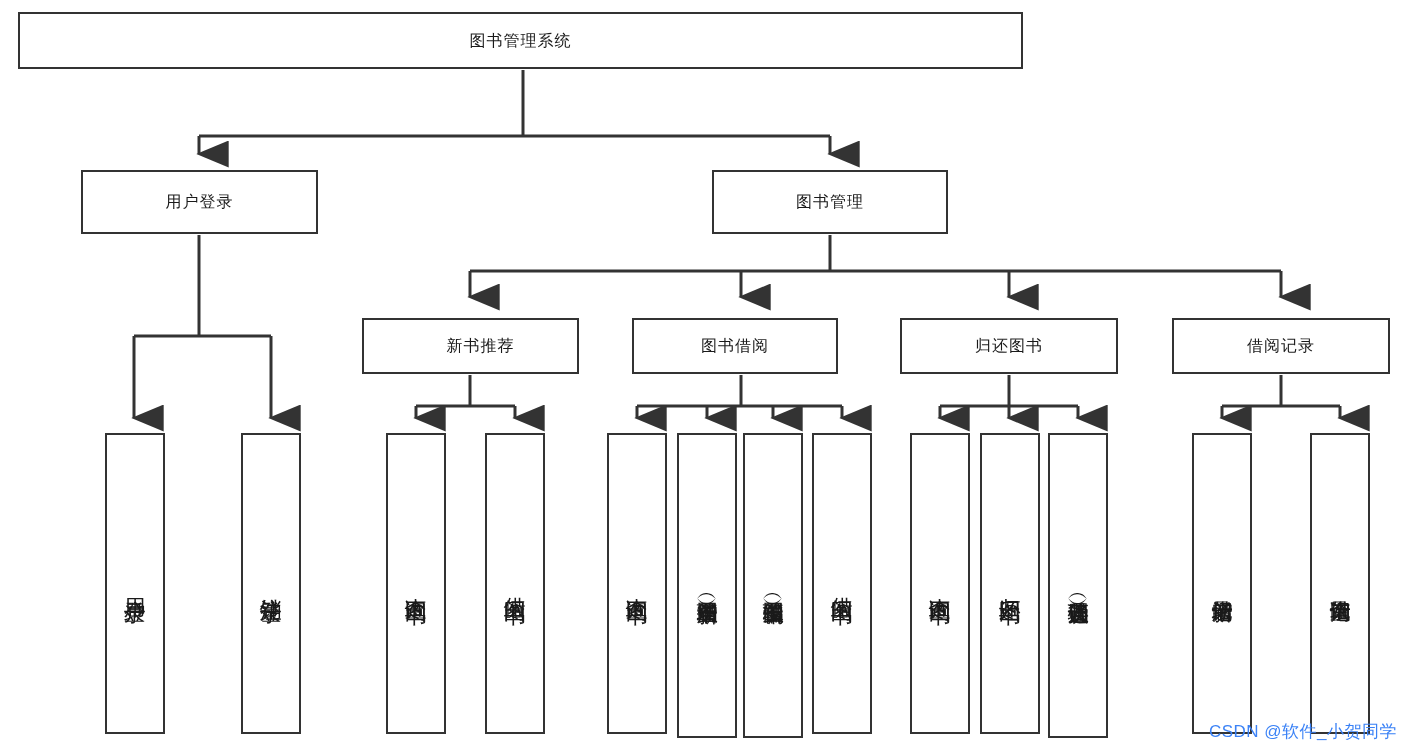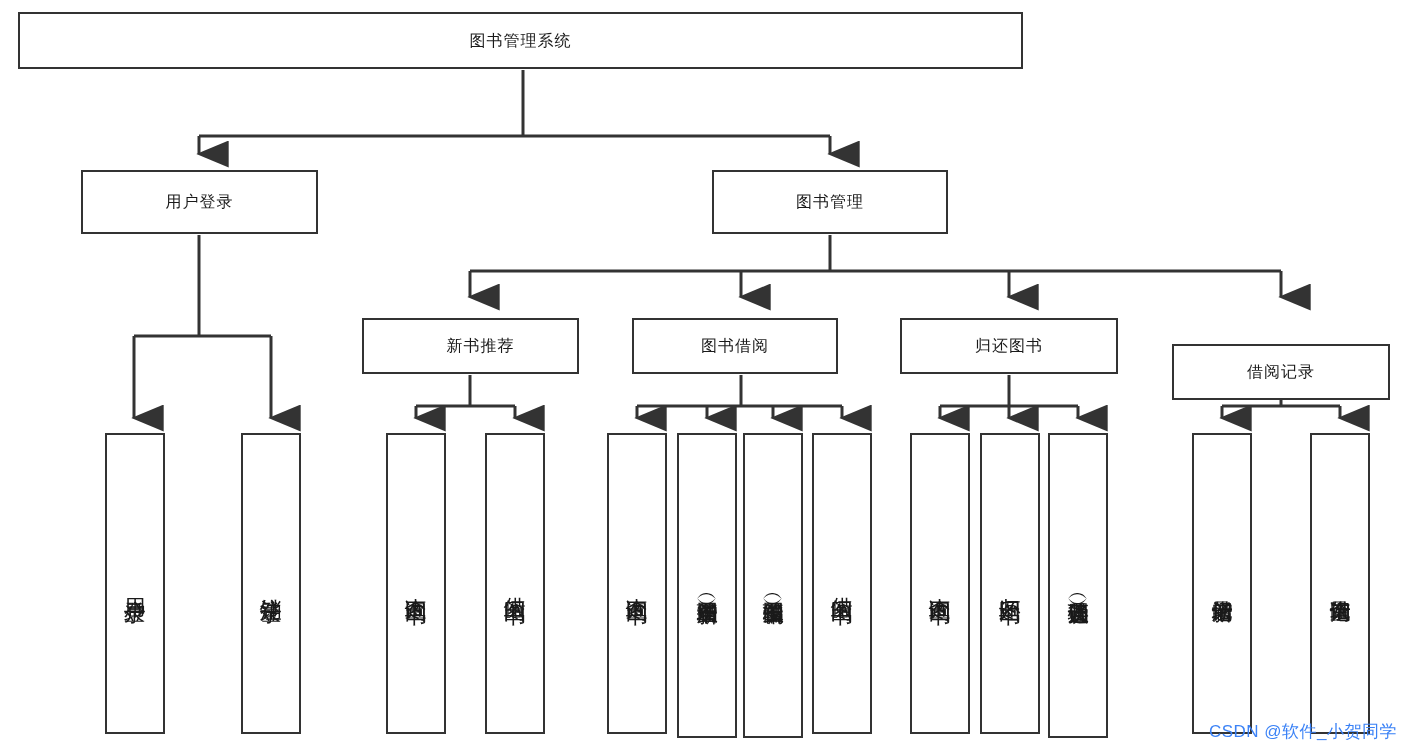--- a/index.html
+++ b/index.html
@@ -138,21 +138,21 @@
 
   <div class="node h" style="left:362px; top:318px; width:217px; height:56px;padding-left:20px;">
     <span>新书推荐</span>
   </div>
   <div class="node h" style="left:632px; top:318px; width:206px; height:56px;">
     <span>图书借阅</span>
   </div>
   <div class="node h" style="left:900px; top:318px; width:218px; height:56px;">
     <span>归还图书</span>
   </div>
-  <div class="node h" style="left:1172px; top:318px; width:218px; height:56px;margin-top:26px;">
+  <div class="node h" style="left:1172px; top:318px; width:218px; height:56px;">
     <span>借阅记录</span>
   </div>
 
   <div class="node v" style="left:105px; top:433px; width:60px; height:301px;">
     <span class="vtext">用户登录</span>
   </div>
   <div class="node v" style="left:241px; top:433px; width:60px; height:301px;">
     <span class="vtext">注销登录</span>
   </div>
 

